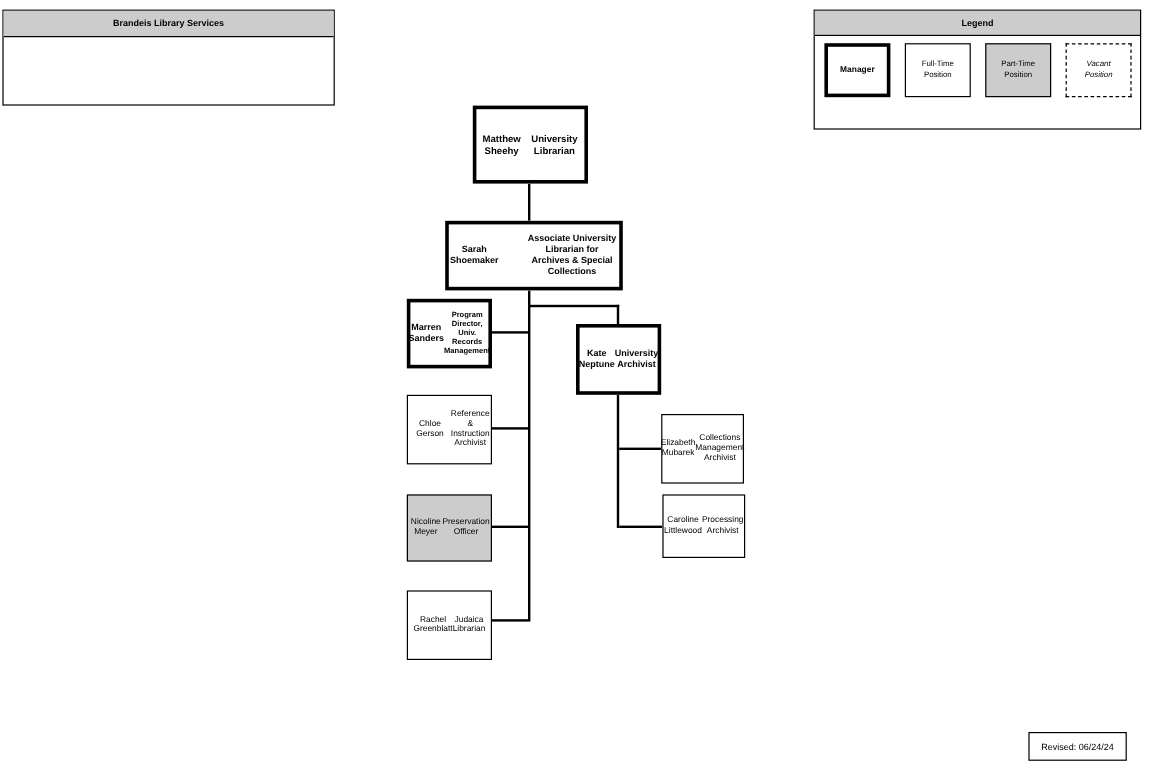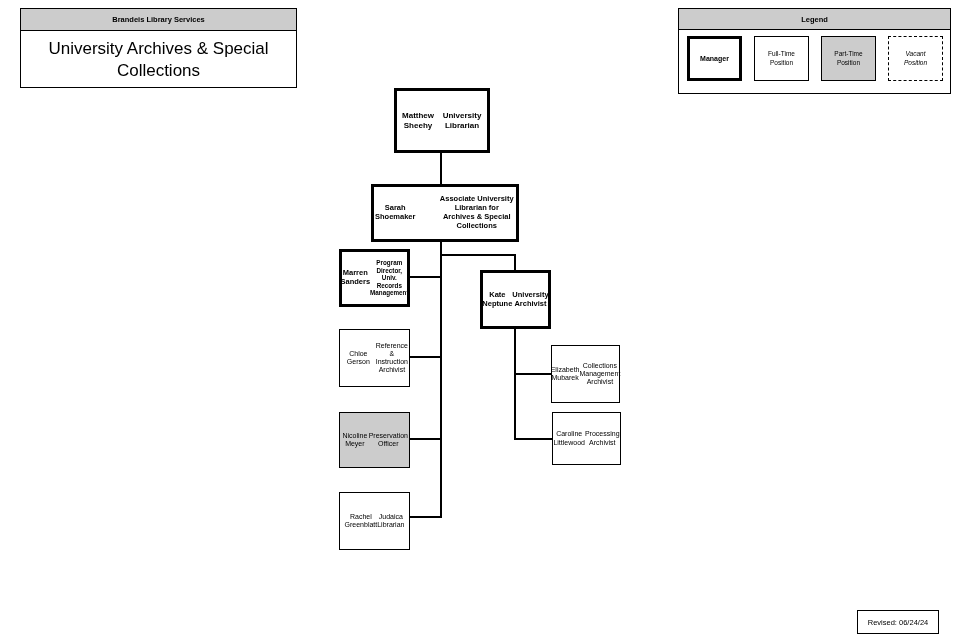--- a/index.html
+++ b/index.html
@@ -7,28 +7,28 @@
     --part-time-gray:#cccccc;
     --border-black:#000000;
   }
   *{box-sizing:border-box;margin:0;padding:0;}
   html,body{background:#ffffff;}
   body{font-family:"Liberation Sans", sans-serif;color:#000;}
   #canvas{position:relative;width:960px;height:640px;background:#fff;overflow:hidden;}
 
   
   .panel{position:absolute;border:1px solid var(--border-black);background:#fff;}
-  #title-panel{left:20px;top:8px;width:277px;height:80px;}
+  #title-panel{left:2px;top:8px;width:277px;height:80px;}
   .panel-header{height:22px;background:var(--header-gray);border-bottom:1px solid var(--border-black);
     display:flex;align-items:center;justify-content:center;font-size:7.5px;font-weight:bold;}
   #title-panel .panel-body{height:57px;display:flex;align-items:center;justify-content:center;
     font-size:17px;text-align:center;white-space:pre-line;line-height:1.25;}
 
   
-  #legend-panel{left:678px;top:8px;width:273px;height:86px;}
+  #legend-panel{left:678px;top:8px;width:273px;height:100px;}
   #legend-panel .panel-header{height:21px;}
   .legend-row{display:flex;gap:12px;padding:6px 0 0 8px;}
   .legend-box{width:55px;height:45px;border:1px solid var(--border-black);background:#fff;
     display:flex;align-items:center;justify-content:center;text-align:center;
     font-size:6.5px;line-height:1.3;white-space:pre-line;}
   .legend-box.manager{border-width:3px;font-weight:bold;font-size:7px;}
   .legend-box.part-time{background:var(--part-time-gray);}
   .legend-box.vacant{border-style:dashed;font-style:italic;}
 
   
@@ -77,22 +77,20 @@
     border:1px solid var(--border-black);background:#fff;
     display:flex;align-items:center;justify-content:center;font-size:7.5px;}
 </style>
 </head>
 <body>
 
 <div id="canvas">
 
   <div class="panel" id="title-panel">
     <div class="panel-header">Brandeis Library Services</div>
-    <div class="panel-body">University Archives &amp; Special
-Collections</div>
   </div>
 
   <div class="panel" id="legend-panel">
     <div class="panel-header">Legend</div>
     <div class="legend-row">
       <div class="legend-box manager">Manager</div>
       <div class="legend-box full-time">Full-Time
 Position</div>
       <div class="legend-box part-time">Part-Time
 Position</div>

